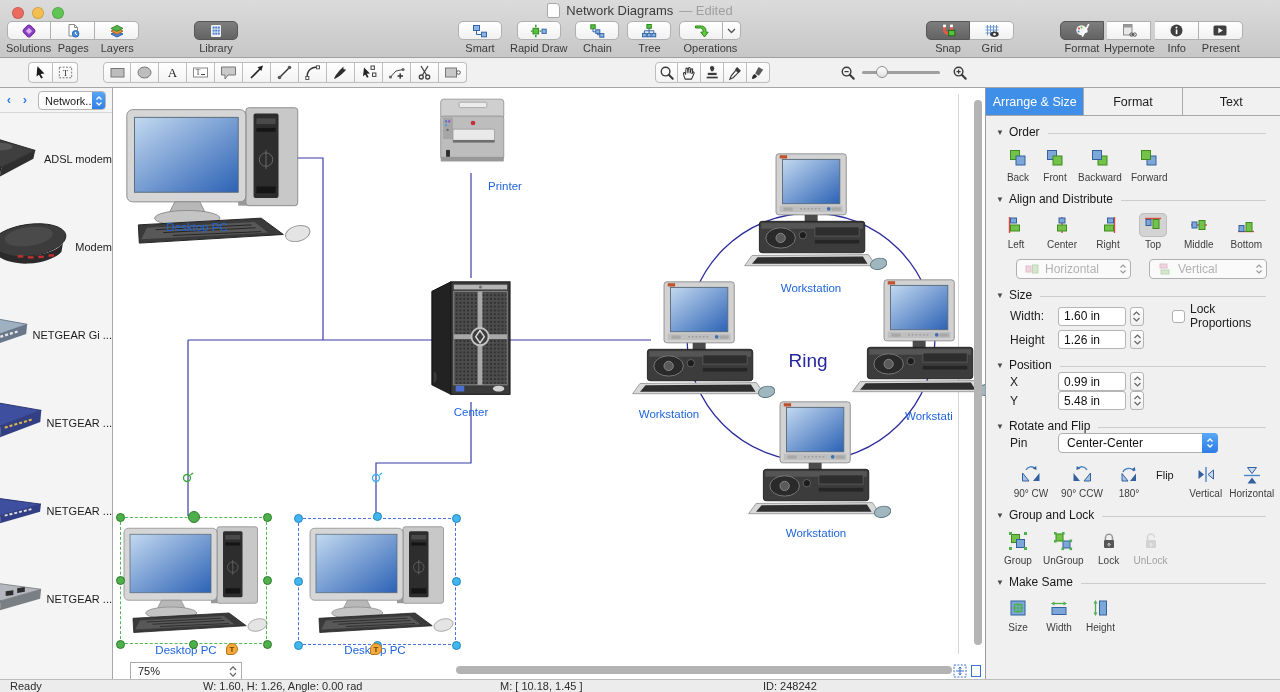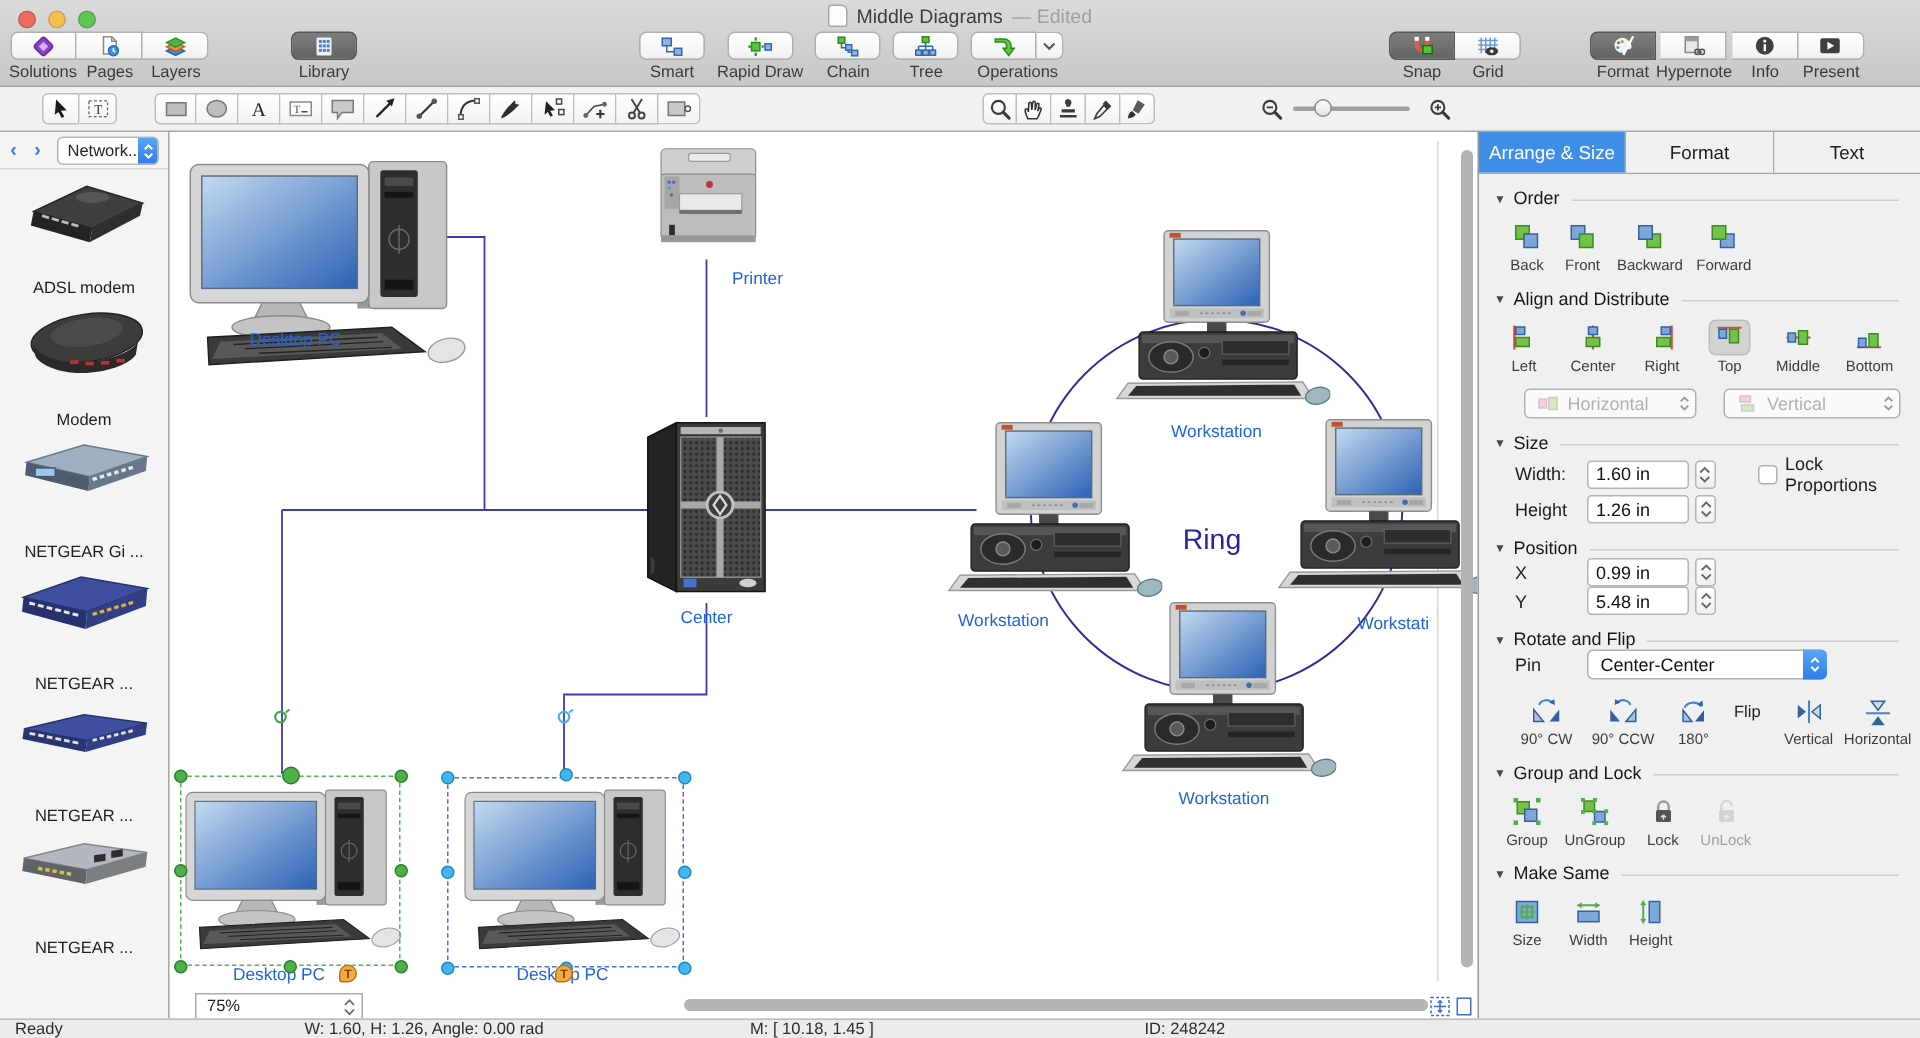--- a/index.html
+++ b/index.html
@@ -30,21 +30,21 @@
 .tool+.tool{border-left:none}
 .tgroup .tool:first-child{border-radius:4px 0 0 4px}
 .tgroup .tool:last-child{border-radius:0 4px 4px 0}
 .tool.w25{width:25px}.tool.w23{width:23px}
 
 #sidebar{position:absolute;left:0;top:88px;width:113px;height:591px;background:#f4f4f4;border-right:1px solid #a8a8a8;overflow:hidden;z-index:5}
 #libnav{height:25px;border-bottom:1px solid #d6d6d6;position:relative}
 .navchev{position:absolute;top:4px;font-size:13px;font-weight:bold;color:#2f7fe8;width:14px;text-align:center}
 .sdd{position:absolute;left:38px;top:3px;width:68px;height:19px;background:#fff;border:1px solid #b5b5b5;border-radius:4px;font-size:11px;color:#222;display:flex;align-items:center;padding-left:6px;overflow:hidden}
 .sdd .cap{position:absolute;right:-1px;top:-1px;width:14px;height:19px;border-radius:0 4px 4px 0;background:linear-gradient(#58a7f6,#2e7de5);display:flex;align-items:center;justify-content:center}
-.sitem{height:88px;display:flex;flex-direction:column;align-items:center;justify-content:space-between;padding-bottom:3px}
+.sitem{height:88px;display:flex;flex-direction:row;align-items:center;justify-content:flex-end;padding-bottom:3px}
 .sitem .slbl{font-size:11px;color:#1c1c1c;margin-top:6px;white-space:nowrap}
 
 #canvas{position:absolute;left:113px;top:88px;width:872px;height:591px;background:#ffffff;overflow:hidden;z-index:4}
 .dev{position:absolute;z-index:2}
 .clabel{position:absolute;font-size:11.5px;color:#1e64dd;white-space:nowrap;z-index:2}
 .ctr{transform:translateX(-50%)}
 #ringlbl{font-size:19px;color:#26269e;font-weight:500}
 .selrect{position:absolute;z-index:3}
 .selrect.g{border:1.5px dashed #53b854}
 .selrect.b{border:1.5px dashed #4a72d8}
@@ -173,21 +173,21 @@
     </symbol>
   </defs>
 </svg>
 
 <div id="titlebar">
   <span class="tl" style="left:12px;background:#ed6a5e"></span>
   <span class="tl" style="left:32px;background:#f5bf4f"></span>
   <span class="tl" style="left:52px;background:#61c555"></span>
   <div id="title">
     <span class="doc-icon"></span>
-    <span>Middle Diagrams</span>
+    <span>Network Diagrams</span>
     <span class="suffix">— Edited</span>
   </div>
 
   <div class="tbgroup seg" style="left:6px">
     <div class="tbi">
       <span class="tbtn">
           <span>
             <svg width="16" height="16" viewBox="0 0 16 16">
               <g transform="rotate(45 8 8)">
                 <rect x="3.2" y="3.2" width="9.6" height="9.6" rx="2" fill="#9040c8" stroke="#6a2a9a"></rect>
@@ -242,21 +242,21 @@
                 <rect x="7.2" y="9.6" width="2" height="2"></rect>
                 <rect x="9.8" y="9.6" width="2" height="2"></rect>
               </g>
             </svg>
           </span>
         </span>
       <span class="tblbl">Library</span>
     </div>
   </div>
 
-  <div class="tbgroup" style="left:426px">
+  <div class="tbgroup" style="left:458px">
     <div class="tbi solo">
       <span class="tbtn">
           <span>
             <svg width="16" height="16" viewBox="0 0 16 16">
               <rect x="1.5" y="2.5" width="6" height="5" fill="#8ab4e8" stroke="#3465a4"></rect>
               <path d="M4.5 7.5v4h5" fill="none" stroke="#3465a4"></path>
               <rect x="9.5" y="9.2" width="5" height="4.6" fill="#8ab4e8" stroke="#3465a4"></rect>
             </svg>
           </span>
         </span>

